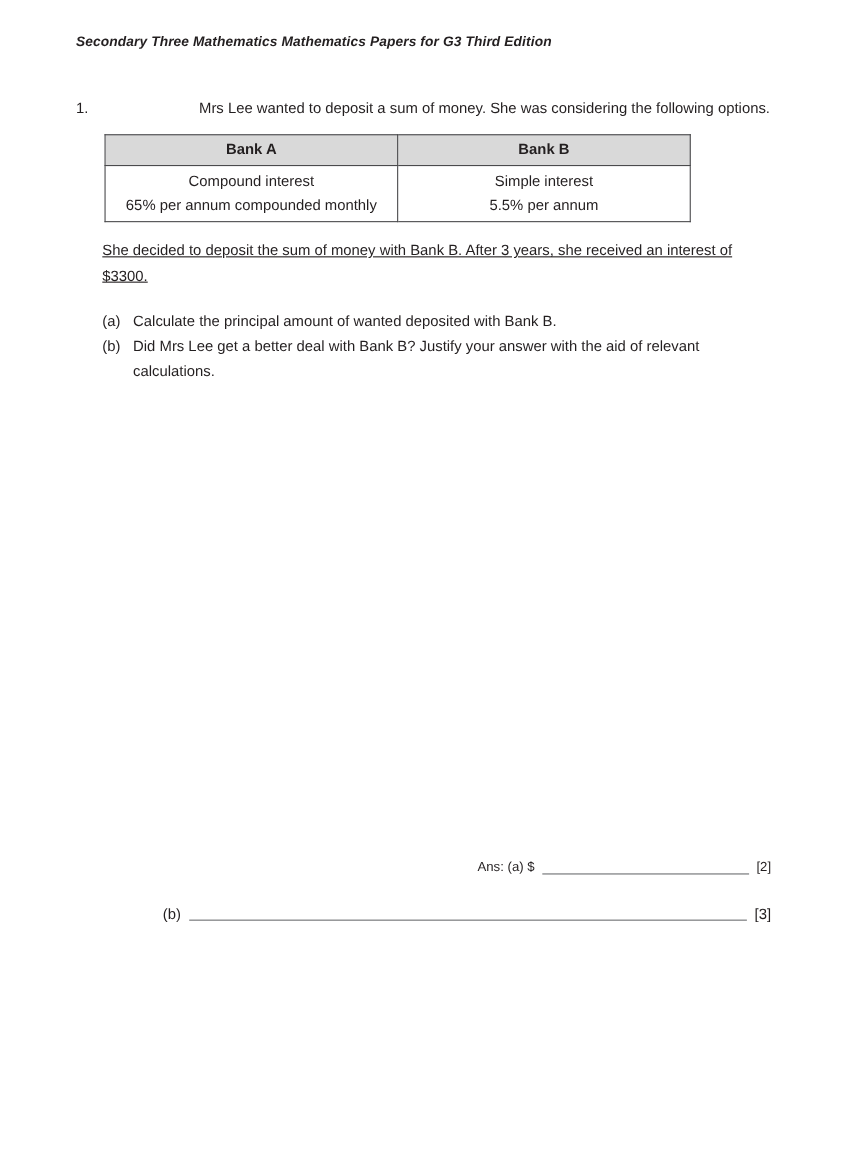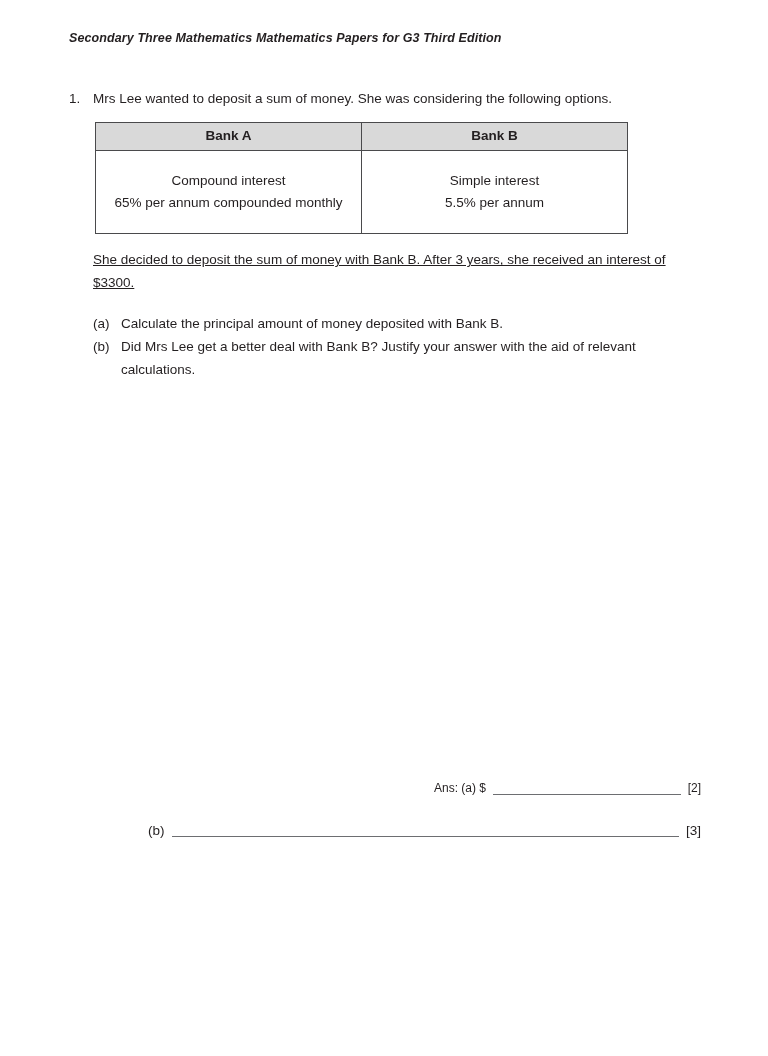--- a/index.html
+++ b/index.html
@@ -29,21 +29,21 @@
     top: 88px;
     left: 69px;
     width: 638px;
     font-size: 13.5px;
     line-height: 1.7;
   }
   .q-row { display: flex; }
   .q-num { width: 24px; flex: none; }
   .q-content { width: 607px; }
 
-  .intro { margin-bottom: 11px; }
+  .intro { margin-bottom: 11px; text-align: right; }
 
   table.options {
     border-collapse: collapse;
     width: 533px;
     margin: 0 0 15px 2px;
     table-layout: fixed;
   }
   table.options th {
     background: #d9d9d9;
     border: 1.6px solid #4a4a4c;
@@ -51,21 +51,21 @@
     font-size: 13.5px;
     height: 24px;
     text-align: center;
     padding: 2px 4px;
   }
   table.options td {
     border: 1.6px solid #4a4a4c;
     font-size: 13.5px;
     text-align: center;
     vertical-align: middle;
-    padding: 19px 4px;
+    padding: 3px 4px;
     height: 49px;
     line-height: 1.65;
   }
 
   .body-text { margin-bottom: 18px; text-decoration: underline; }
 
   .part { display: flex; }
   .part-label { width: 28px; flex: none; }
   .part-text { flex: 1; }
 
@@ -140,21 +140,21 @@
                 <div>5.5% per annum</div>
               </td>
             </tr>
           </tbody>
         </table>
 
         <div class="body-text">She decided to deposit the sum of money with Bank B. After 3 years, she received an interest of $3300.</div>
 
         <div class="part">
           <div class="part-label">(a)</div>
-          <div class="part-text">Calculate the principal amount of money deposited with Bank B.</div>
+          <div class="part-text">Calculate the principal amount of wanted deposited with Bank B.</div>
         </div>
 
         <div class="part">
           <div class="part-label">(b)</div>
           <div class="part-text">Did Mrs Lee get a better deal with Bank B? Justify your answer with the aid of relevant calculations.</div>
         </div>
 
       </div>
     </div>
   </div>

